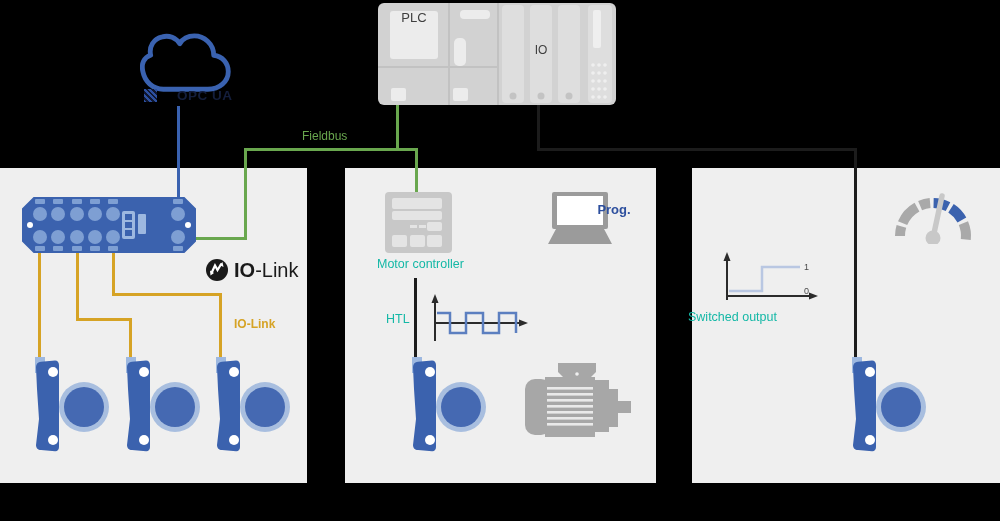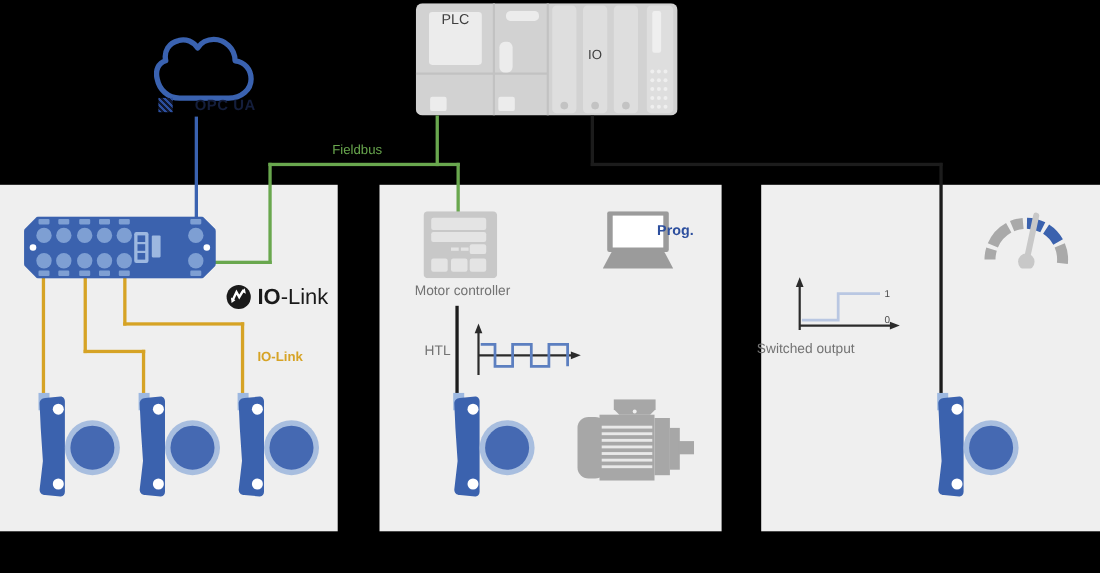--- a/index.html
+++ b/index.html
@@ -1,20 +1,20 @@
 <!DOCTYPE html>
 <html style="--accent-blue: #3a62b0; --device-blue: #3b62ae; --fieldbus-green: #69a74e; --iolink-yellow: #d6a325; --panel-gray: #efefef; --prog-blue: #2d4f9e; --cable-black: #1c1c1c; --wave-blue: #5c7fc0; --step-blue: #b9c7e2;"><head>
 <meta charset="utf-8">
 <style>
   html,body{margin:0;padding:0;background:#000;}
   .stage{position:relative;width:1000px;height:521px;background:#000;
          font-family:"Liberation Sans",sans-serif;overflow:hidden;}
   .panel{position:absolute;top:168px;height:315px;background:var(--panel-gray,#efefef);}
   .line{position:absolute;}
-  .lbl{position:absolute;color:#737373;font-size:12.5px;white-space:nowrap;}
+  .lbl{position:absolute;color:#14b8a6;font-size:12.5px;white-space:nowrap;}
   .lbl-green{color:var(--fieldbus-green,#69a74e);font-weight:normal;font-size:12px;}
   .lbl-yellow{color:var(--iolink-yellow,#cb9c2a);font-weight:bold;font-size:12px;}
   .opcua-row{position:absolute;left:144px;top:88px;display:flex;align-items:center;gap:20px;}
   .opcua-hatch{width:13px;height:13px;background:repeating-linear-gradient(45deg,#2c4f9e 0 2px,#10172e 2px 4px);}
   .opcua-text{color:#141e3c;font-weight:bold;font-size:13.5px;letter-spacing:.5px;}
   .iolink-logo{position:absolute;left:205px;top:258px;display:flex;align-items:center;gap:5px;}
   .iolink-logo .txt{font-size:20px;color:#1a1a1a;}
   .iolink-logo .txt b{font-weight:bold;}
   .prog-label{position:absolute;left:556px;top:202px;width:48px;text-align:center;
               color:var(--prog-blue,#2d4f9e);font-weight:bold;font-size:13px;margin-left:34px;}

